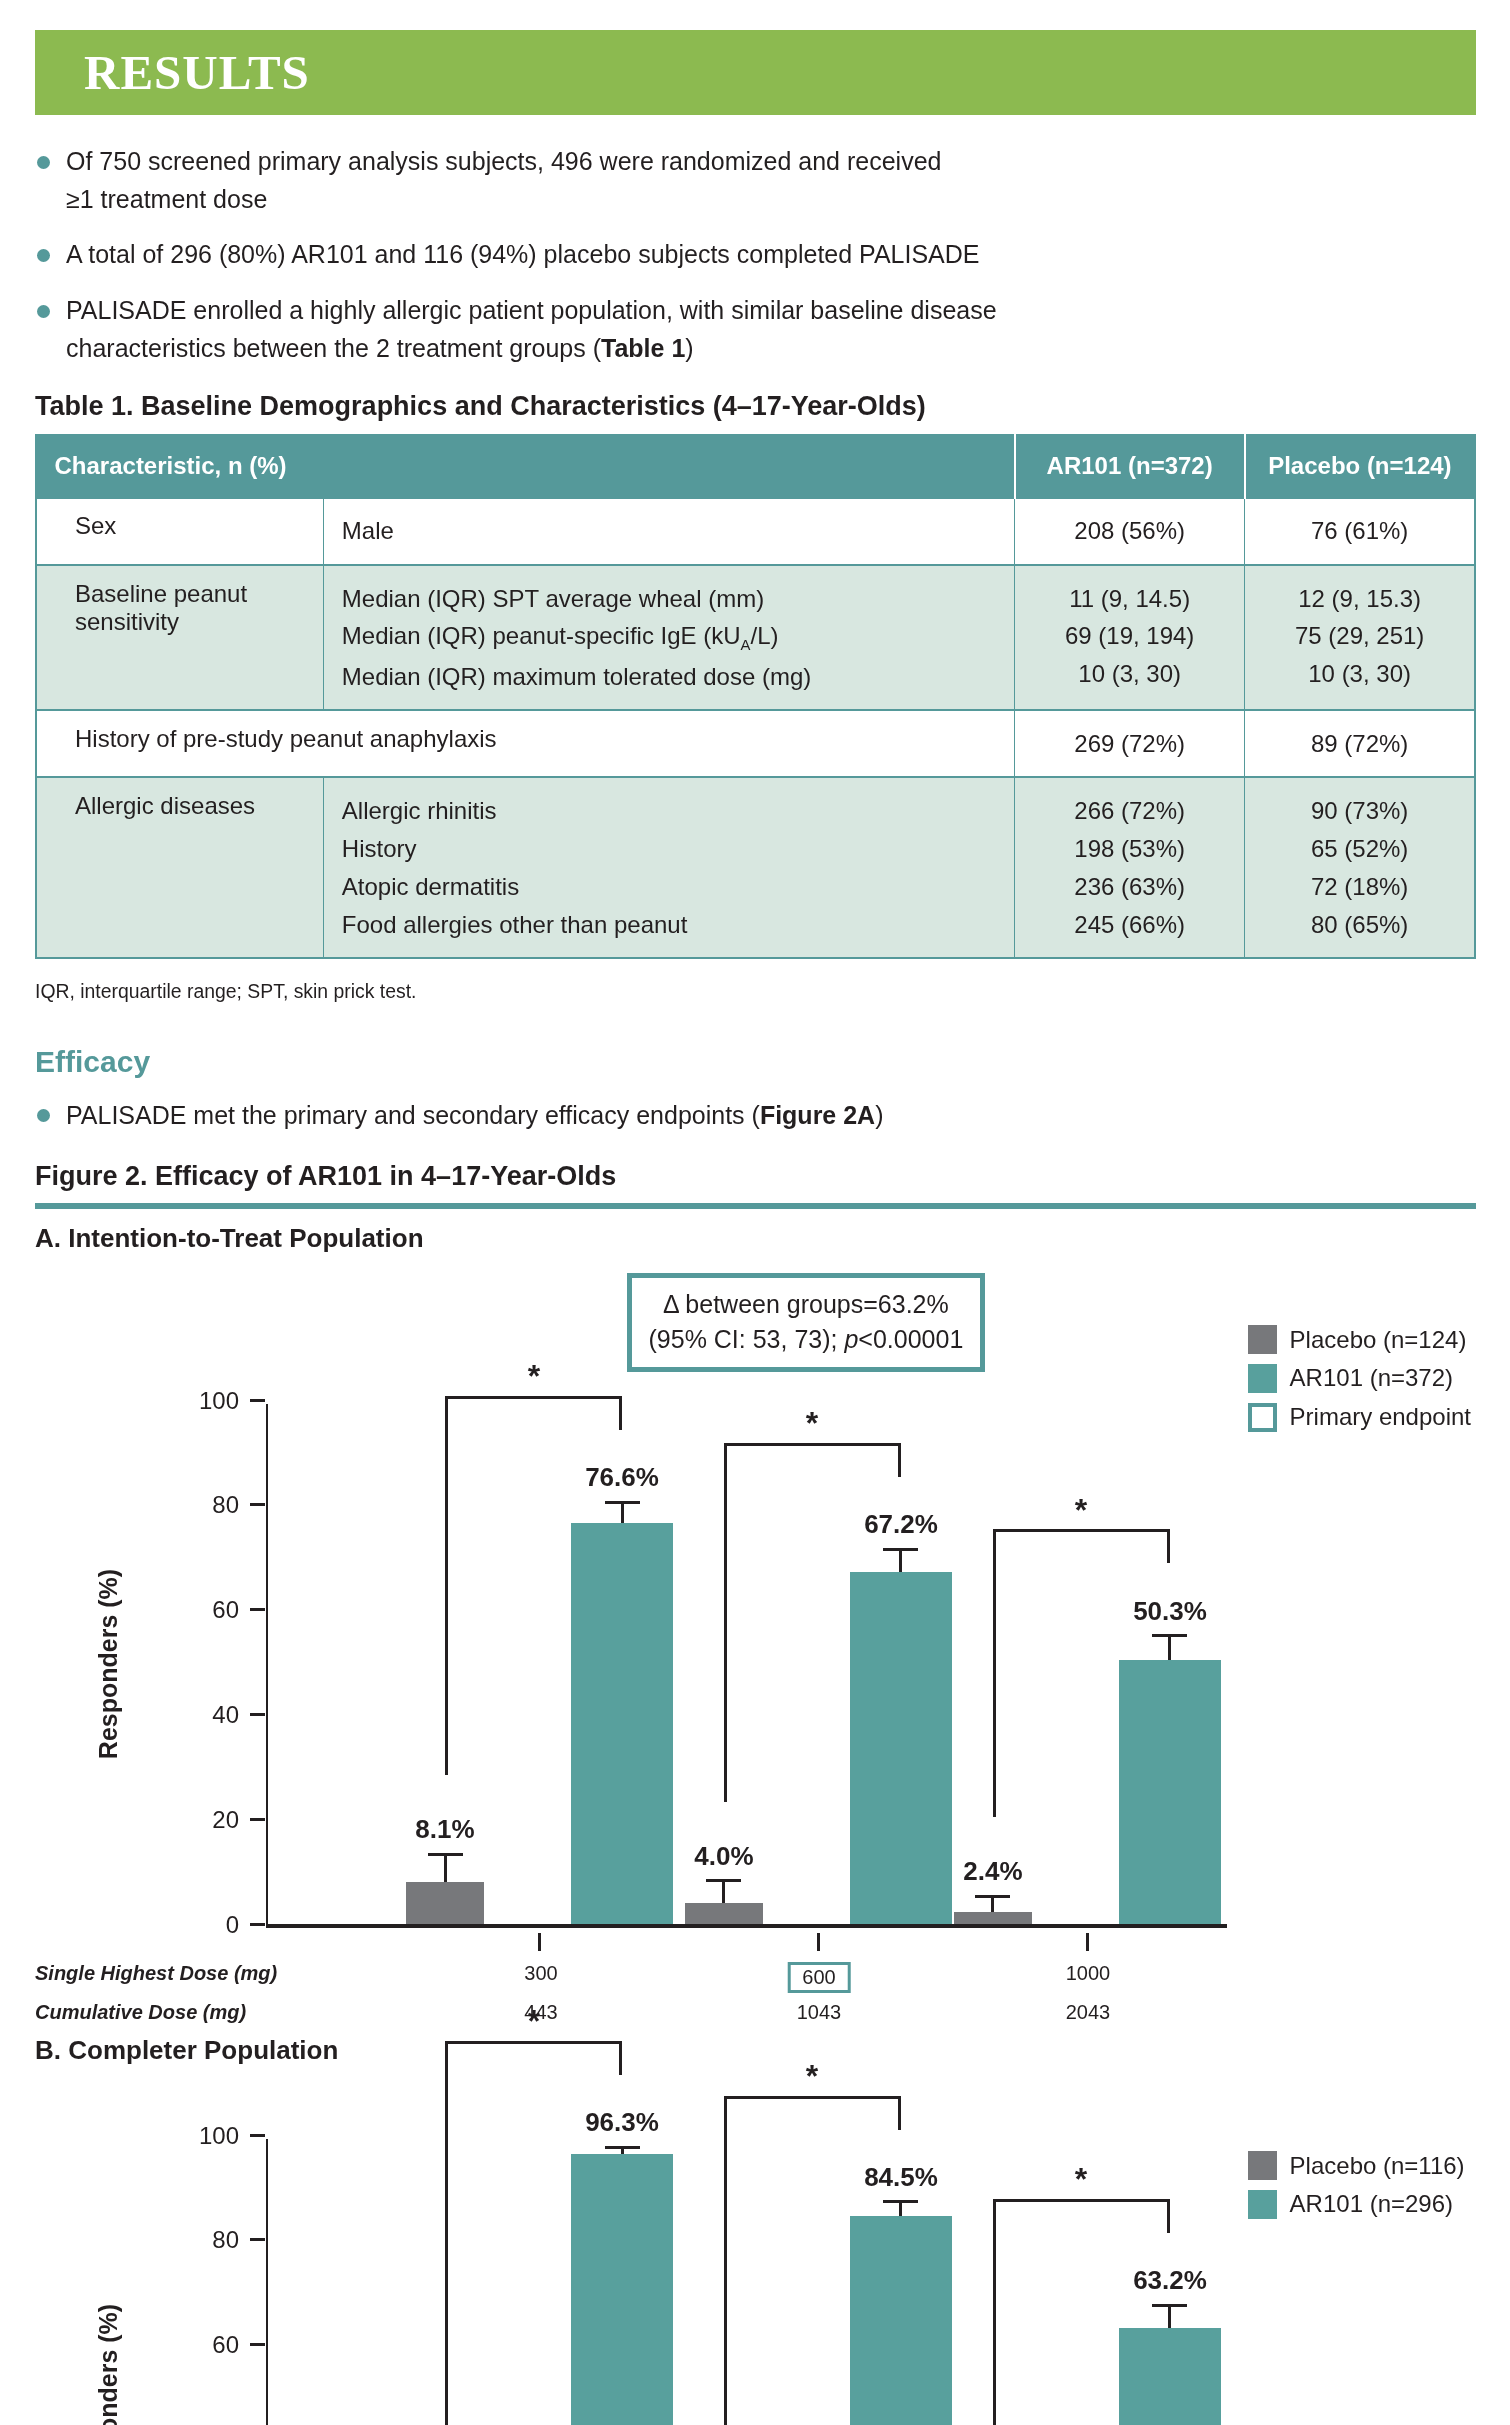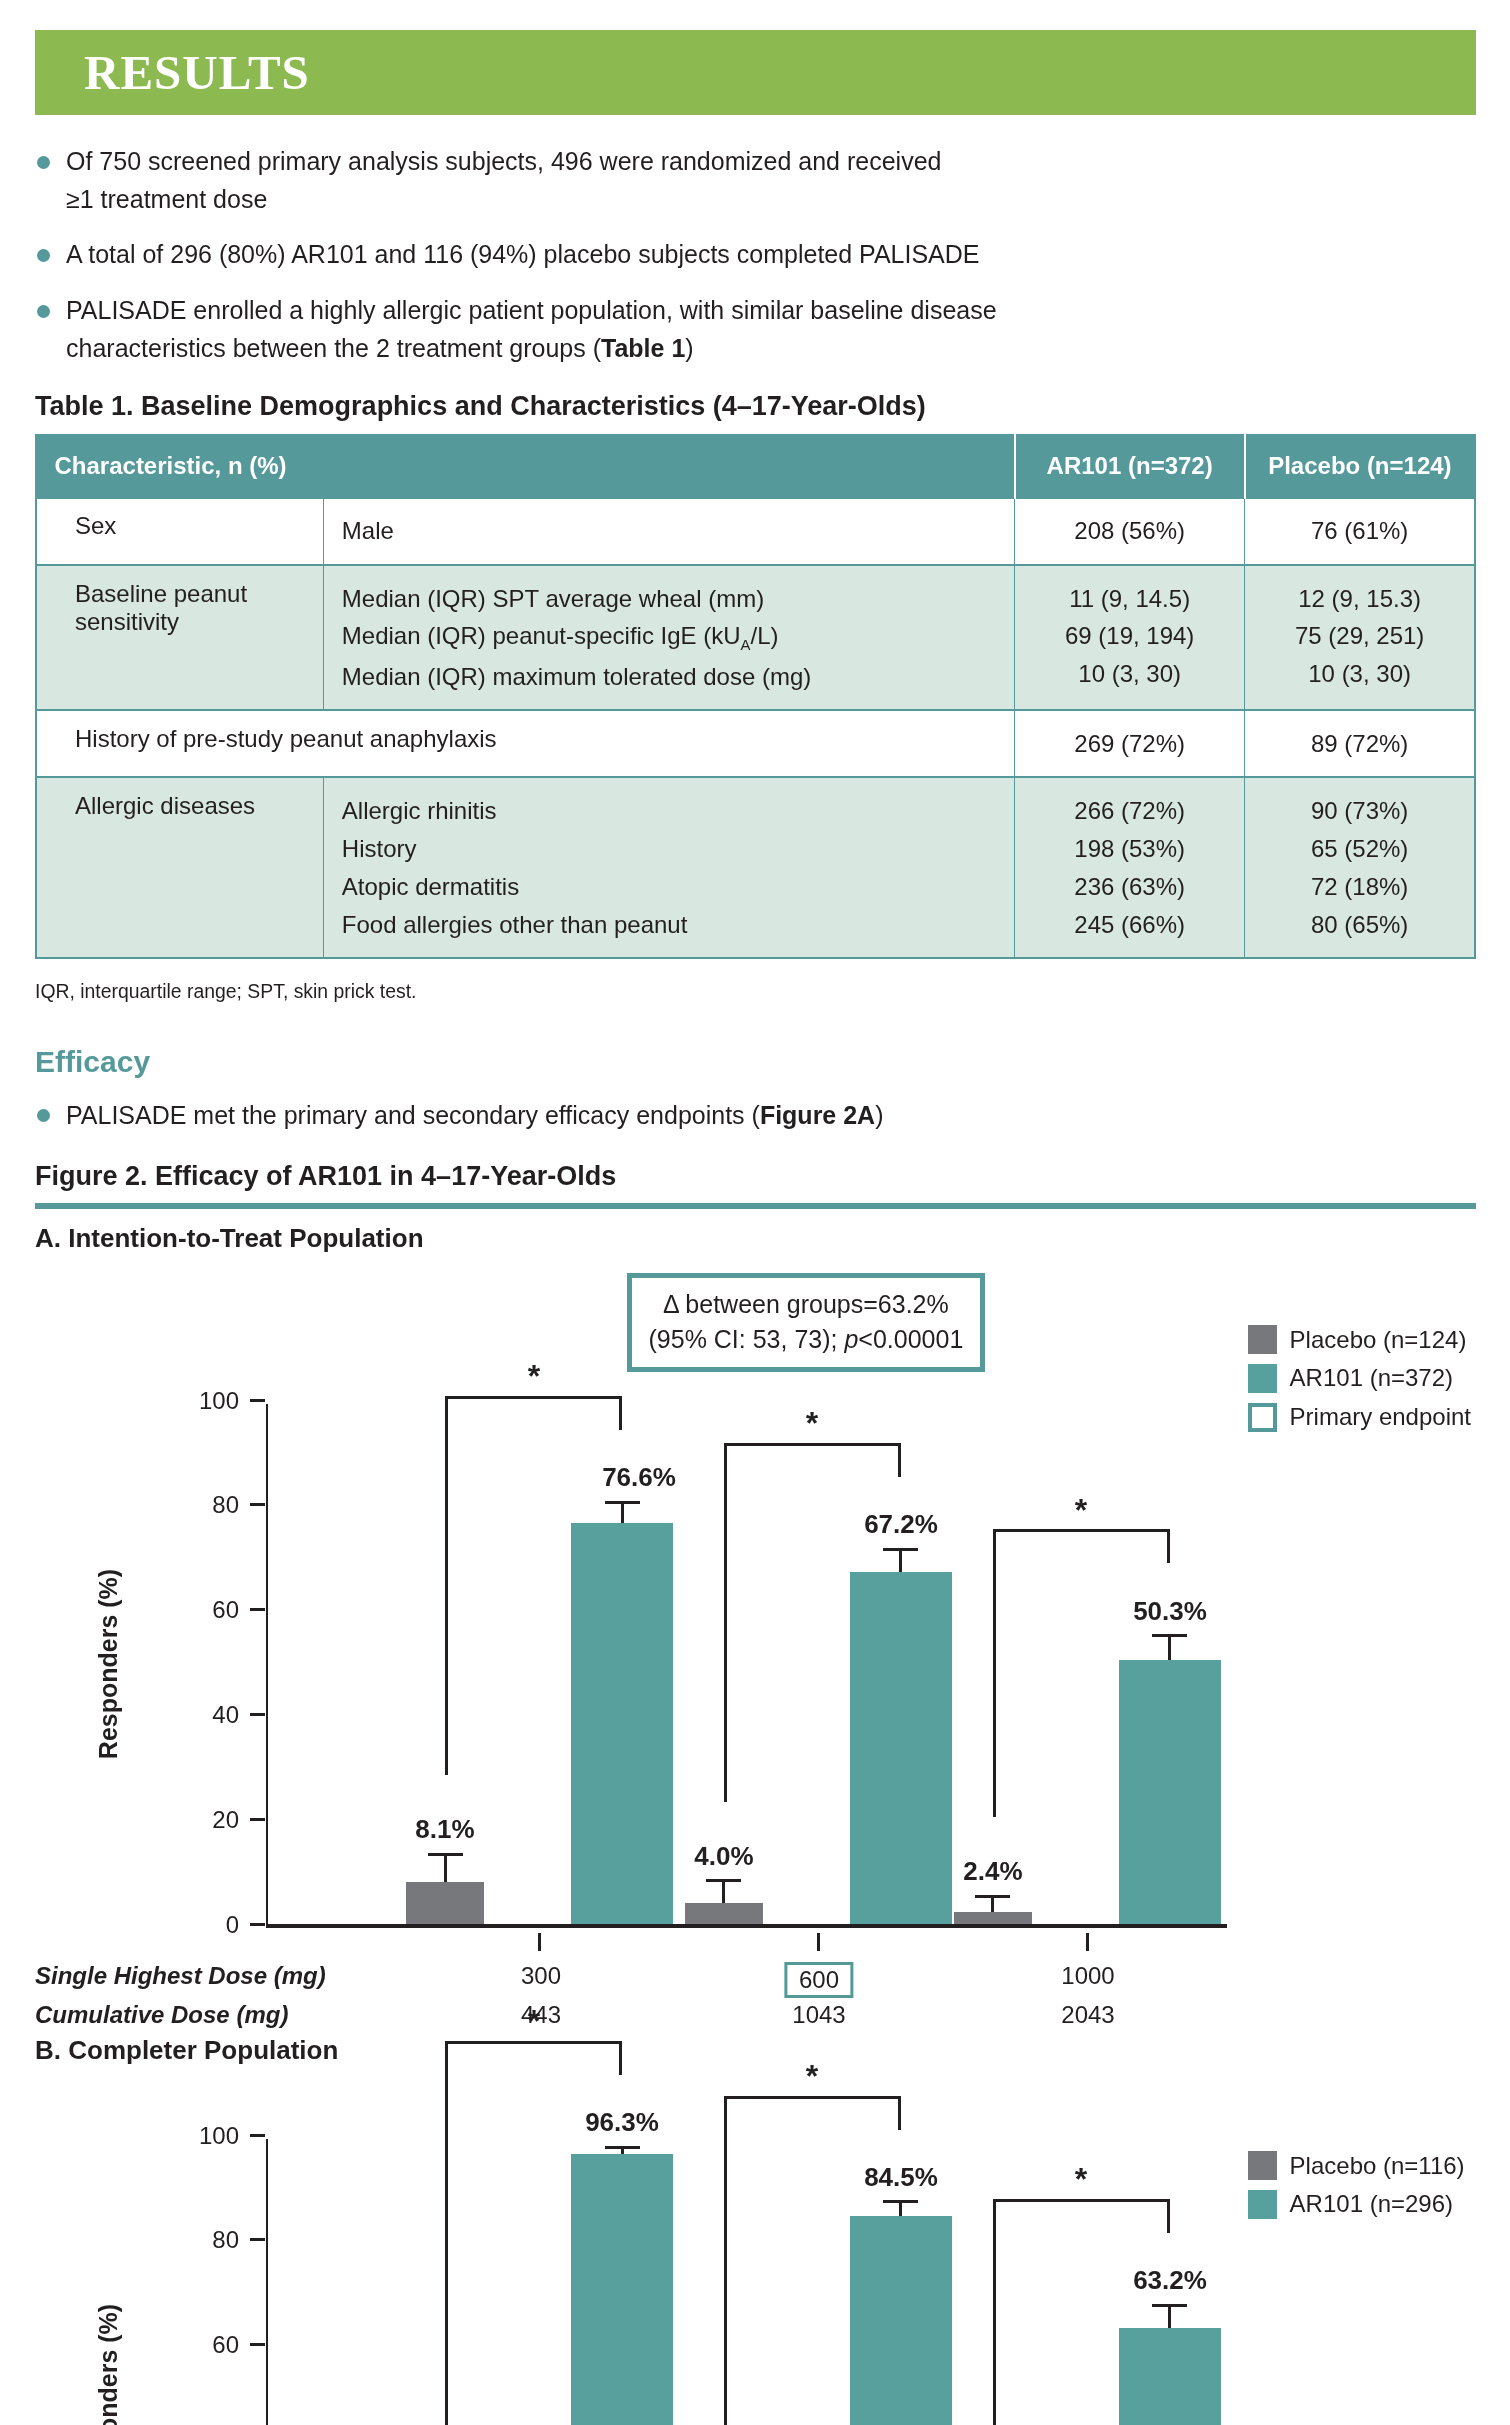--- a/index.html
+++ b/index.html
@@ -63,21 +63,21 @@
               line-height:1.42;white-space:nowrap;}
   .legend{position:absolute;left:1213px;font-size:24px;}
   .chart-a .legend{top:102px;}
   .chart-b .legend{top:116px;}
   .legend .item{display:flex;align-items:center;margin-bottom:9.7px;}
   .legend .sw{width:29px;height:29px;margin-right:12.6px;flex:none;}
   .sw-gray{background:var(--gray);}
   .sw-teal{background:var(--tealbar);}
   .sw-outline{background:#fff;border:4.9px solid var(--teal);}
 
-  .xrow{position:relative;height:36px;font-size:24px;}
+  .xrow{position:relative;height:36px;font-size:20px;}
   .xrow1{margin-top:32px;}
   .xrow2{margin-top:2.9px;}
   .xrow .rowlab{position:absolute;left:0;top:1.9px;font-weight:700;font-style:italic;}
   .xrow .xval{position:absolute;top:1.9px;transform:translateX(-50%);white-space:nowrap;}
   .xval .boxed{border:3.9px solid var(--teal);padding:1px 11.6px;display:inline-block;}
   i.pp{font-style:italic;}
 </style>
 </head>
 <body>
 
@@ -195,21 +195,21 @@
         <div class="ytick-line" style="bottom: 522px;"></div>
         <div class="ytick-label" style="bottom: 509px;">100</div>
         <div class="xtick" style="left: 270px;"></div>
         <div class="bar" style="left: 138px; width: 78px; height: 42px; background: rgb(119, 120, 123);"></div>
         <div class="errline" style="left: 176px; bottom: 42px; height: 29px;"></div>
         <div class="errcap" style="left: 160px; bottom: 68px;"></div>
         <div class="bar-label" style="left: 177px; bottom: 79px;">8.1%</div>
         <div class="bar" style="left: 303px; width: 102px; height: 401px; background: rgb(88, 160, 157);"></div>
         <div class="errline" style="left: 353px; bottom: 401px; height: 22px;"></div>
         <div class="errcap" style="left: 337px; bottom: 420px;"></div>
-        <div class="bar-label" style="left: 371px; bottom: 431px;">76.6%</div>
+        <div class="bar-label" style="left: 354px; bottom: 431px;">76.6%</div>
         <div class="brk" style="left: 177px; width: 177px; height: 2.9px; bottom: 525px;"></div>
         <div class="brk" style="left: 177px; width: 2.9px; bottom: 149px; height: 379px;"></div>
         <div class="brk" style="left: 351px; width: 2.9px; bottom: 494px; height: 34px;"></div>
         <div class="star" style="left: 266px; bottom: 529px;">*</div>
         <div class="xtick" style="left: 549px;"></div>
         <div class="bar" style="left: 417px; width: 78px; height: 21px; background: rgb(119, 120, 123);"></div>
         <div class="errline" style="left: 454px; bottom: 21px; height: 23.6px;"></div>
         <div class="errcap" style="left: 438px; bottom: 42px;"></div>
         <div class="bar-label" style="left: 456px; bottom: 52px;">4.0%</div>
         <div class="bar" style="left: 582px; width: 102px; height: 352px; background: rgb(88, 160, 157);"></div>

